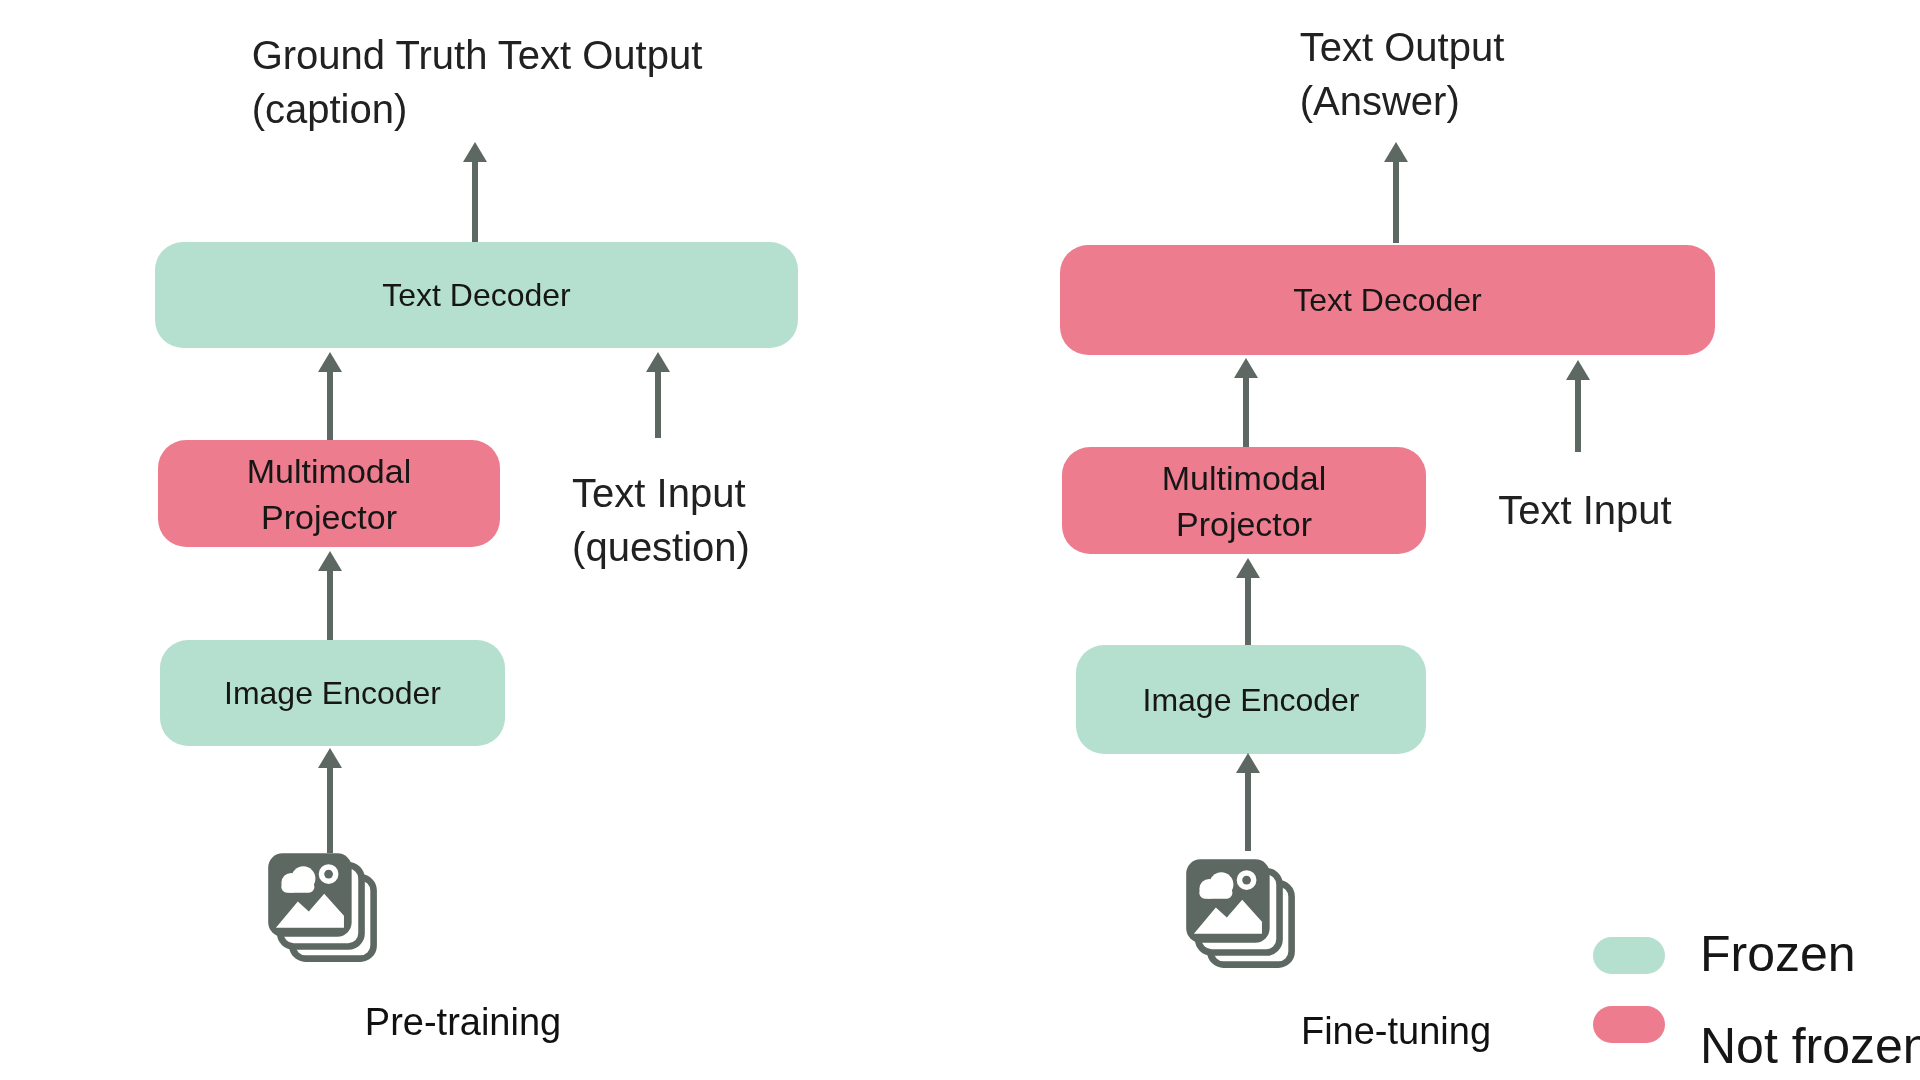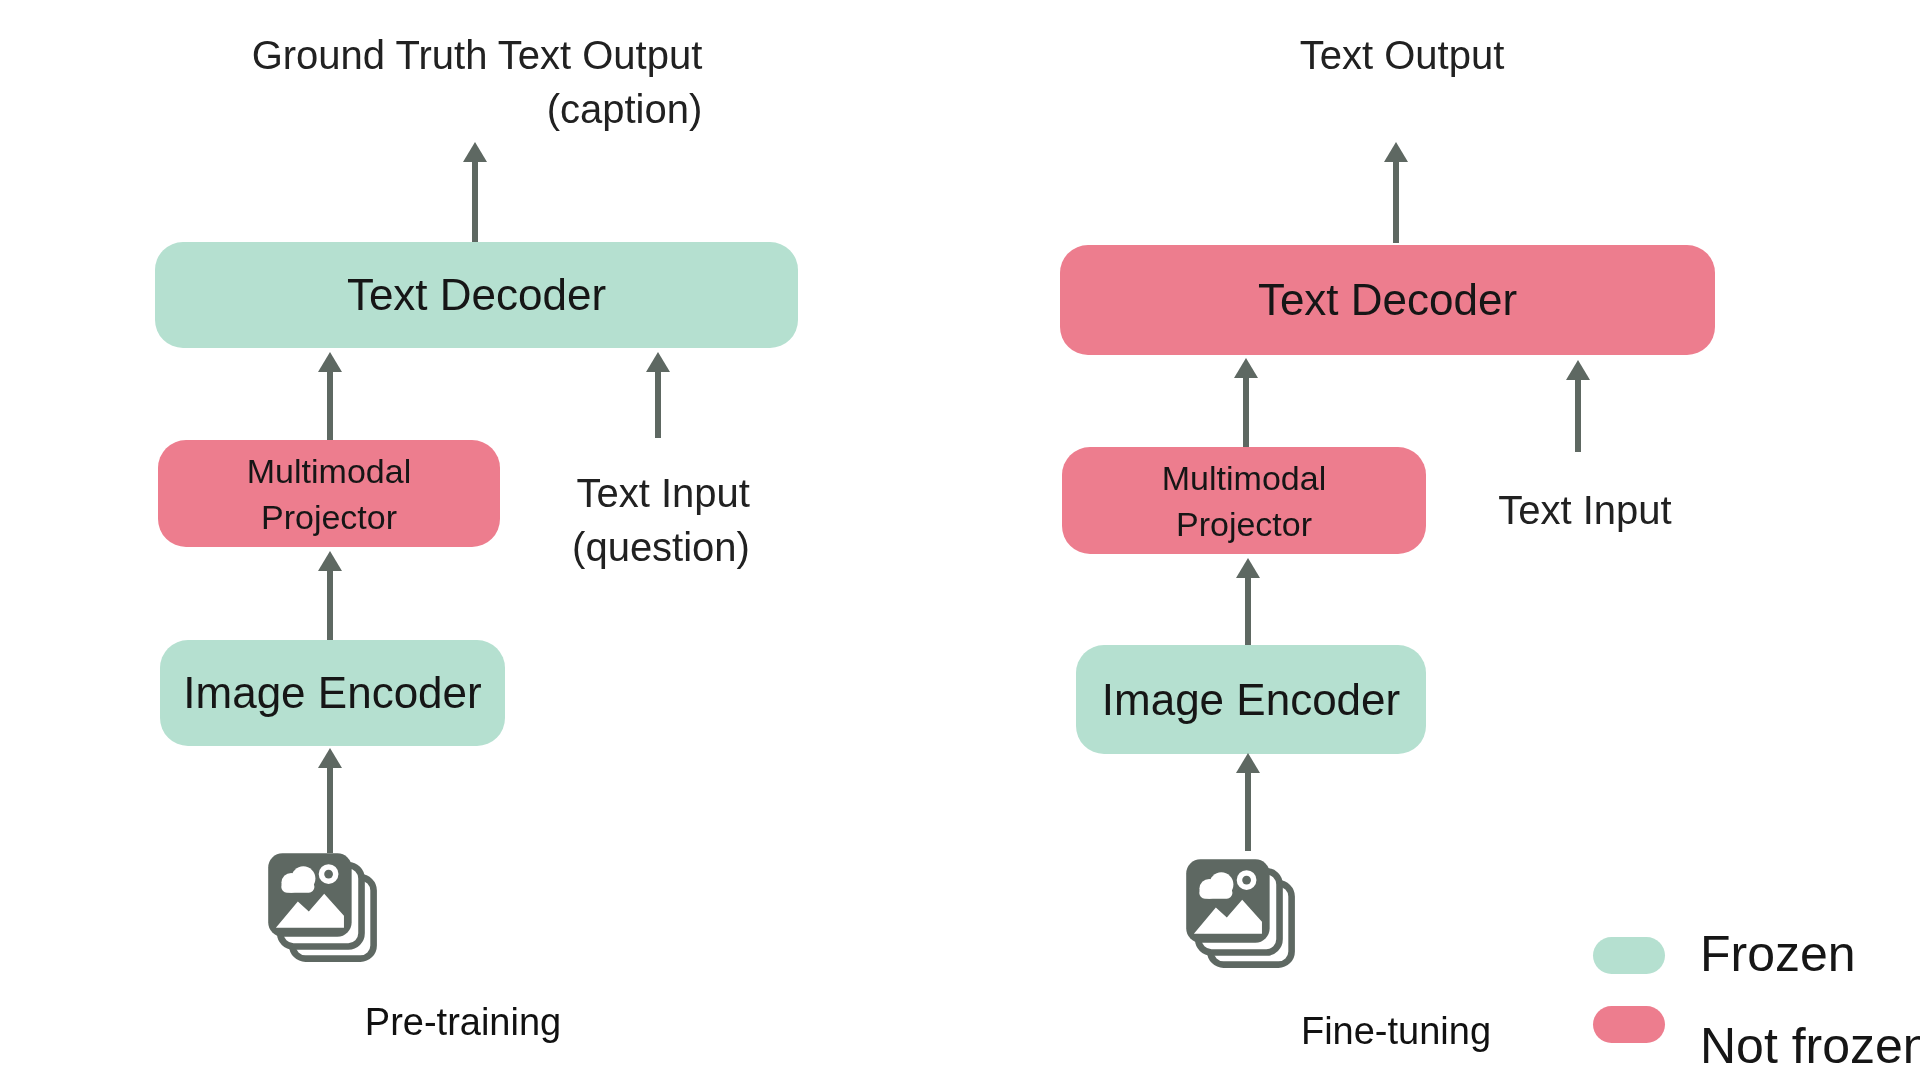--- a/index.html
+++ b/index.html
@@ -11,39 +11,39 @@
     color:#1e1e1e;
     overflow:hidden;
   }
   
   .box{
     position:absolute;
     border-radius:28px;
     display:flex;flex-direction:column;
     align-items:center;justify-content:center;
     text-align:center;
-    font-size:44px;color:#161616;
+    font-size:32px;color:#161616;
     line-height:46px;
   }
   .box[data-state="frozen"]{background:#b5e0d0;}
   .box[data-state="not_frozen"]{background:#ed7d8e;}
   .l-td{left:155px;top:242px;width:643px;height:106px;}
   .l-mm{left:158px;top:440px;width:342px;height:107px;font-size:34px;}
   .l-ie{left:160px;top:640px;width:345px;height:106px;}
   .r-td{left:1060px;top:245px;width:655px;height:110px;}
   .r-mm{left:1062px;top:447px;width:364px;height:107px;font-size:34px;}
   .r-ie{left:1076px;top:645px;width:350px;height:109px;}
   
   .ctext{
     position:absolute;transform:translateX(-50%);
-    text-align:right;font-size:40px;line-height:54px;color:#212121;
+    text-align:left;font-size:40px;line-height:54px;color:#212121;
     white-space:nowrap;
   }
   .l-title{left:477px;top:28px;}
-  .r-title{left:1402px;top:28px;}
+  .r-title{left:1402px;top:20px;}
   .l-input{left:661px;top:466px;}
   .r-input{left:1585px;top:483px;}
   .caption{
     position:absolute;transform:translateX(-50%);
     font-weight:normal;font-size:38px;line-height:44px;color:#111;
     white-space:nowrap;
   }
   .l-cap{left:463px;top:1000px;}
   .r-cap{left:1396px;top:1009px;}
   
@@ -132,20 +132,21 @@
       <path d="M9 70 L29 46 L39 55 L53 39 L71 59 L71 70 Z" fill="#ffffff"></path>
     </svg>
 
     <div class="caption l-cap">Pre-training</div>
   </div>
 
   <div>
 
     <div class="ctext r-title">
       <div>Text Output</div>
+      <div>(Answer)</div>
     </div>
 
     <div class="varrow a-r1"></div>
 
     <div class="box r-td" data-state="not_frozen" style="background: rgb(237, 125, 142);">
       <span>Text Decoder</span>
     </div>
 
     <div class="varrow a-r2"></div>
     <div class="varrow a-r5"></div>

